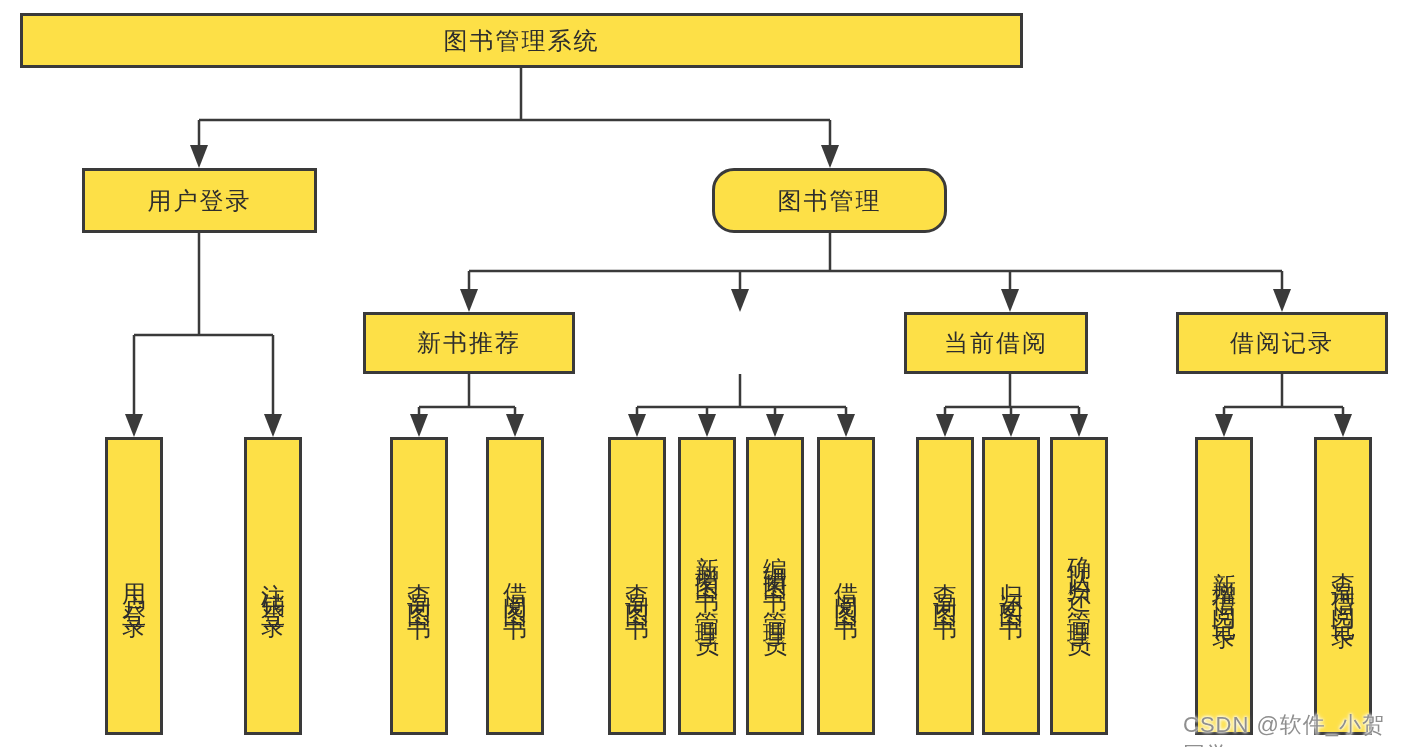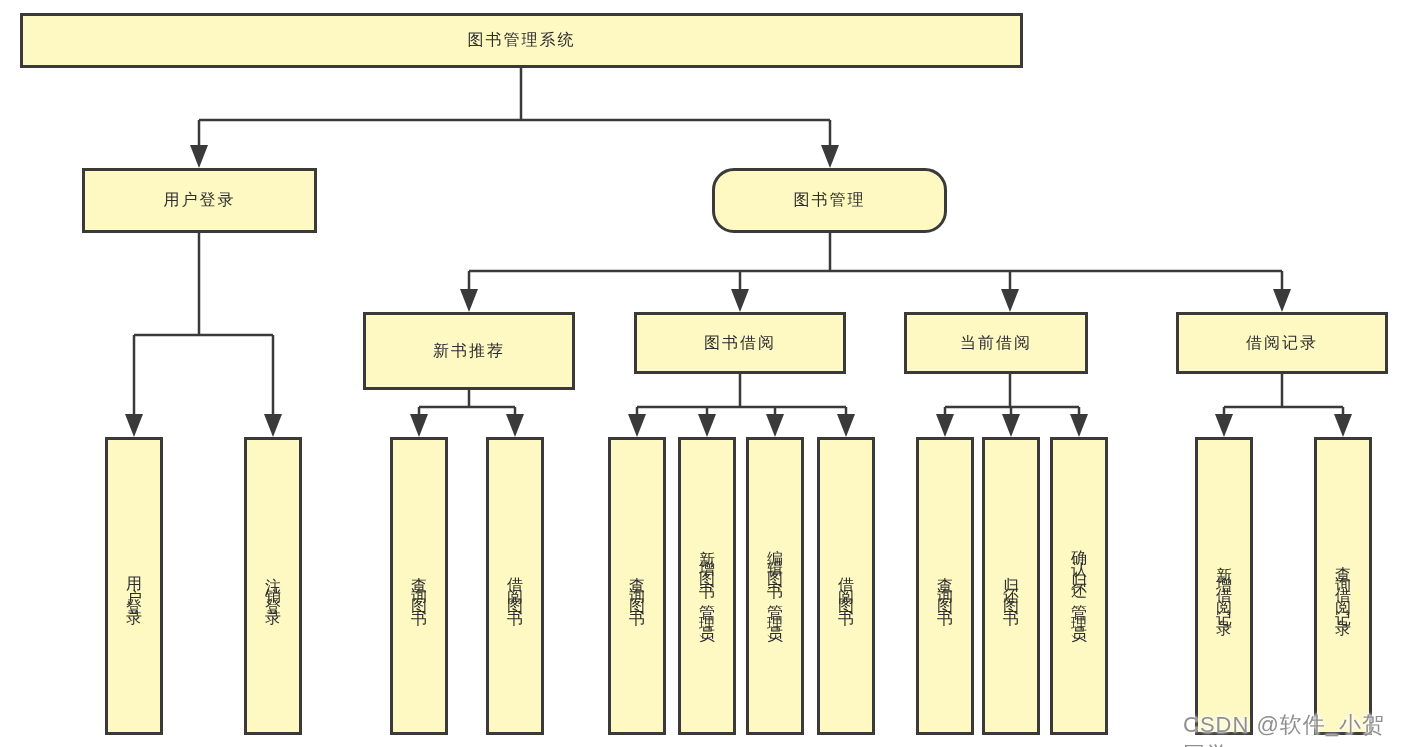--- a/index.html
+++ b/index.html
@@ -18,26 +18,26 @@
   .wires {
     position: absolute;
     left: 0;
     top: 0;
     z-index: 1;
   }
   .node {
     position: absolute;
     box-sizing: border-box;
     border: 3px solid #3a3a3a;
-    background: #fef9c3;
+    background: #fde047;
     display: flex;
     align-items: center;
     justify-content: center;
     color: #2d2d2d;
-    font-size: 16px;
+    font-size: 24px;
     letter-spacing: 2px;
     z-index: 2;
     white-space: nowrap;
   }
   .leaf {
     writing-mode: vertical-rl;
     text-orientation: mixed;
     letter-spacing: 11px;
     white-space: normal;
     line-height: 1;
@@ -88,22 +88,21 @@
       <polygon points="1224,437 1215,414 1233,414"></polygon>
       <polygon points="1343,437 1334,414 1352,414"></polygon>
     </g>
   </svg>
 
   <div class="node" style="left:20px; top:13px; width:1003px; height:55px;">图书管理系统</div>
 
   <div class="node" style="left:82px; top:168px; width:235px; height:65px;">用户登录</div>
   <div class="node" style="left:712px; top:168px; width:235px; height:65px;border-radius:22px;">图书管理</div>
 
-  <div class="node" style="left:363px; top:312px; width:212px; height:78px;">新书推荐</div>
-  <div class="node" style="left:634px; top:312px; width:212px; height:62px;">图书借阅</div>
+  <div class="node" style="left:363px; top:312px; width:212px; height:62px;">新书推荐</div>
   <div class="node" style="left:904px; top:312px; width:184px; height:62px;">当前借阅</div>
   <div class="node" style="left:1176px; top:312px; width:212px; height:62px;">借阅记录</div>
 
   <div class="node leaf" style="left:105px; top:437px; width:58px; height:298px;">用户登录</div>
   <div class="node leaf" style="left:244px; top:437px; width:58px; height:298px;">注销登录</div>
 
   <div class="node leaf" style="left:390px; top:437px; width:58px; height:298px;">查询图书</div>
   <div class="node leaf" style="left:486px; top:437px; width:58px; height:298px;">借阅图书</div>
 
   <div class="node leaf" style="left:608px; top:437px; width:58px; height:298px;">查询图书</div>

